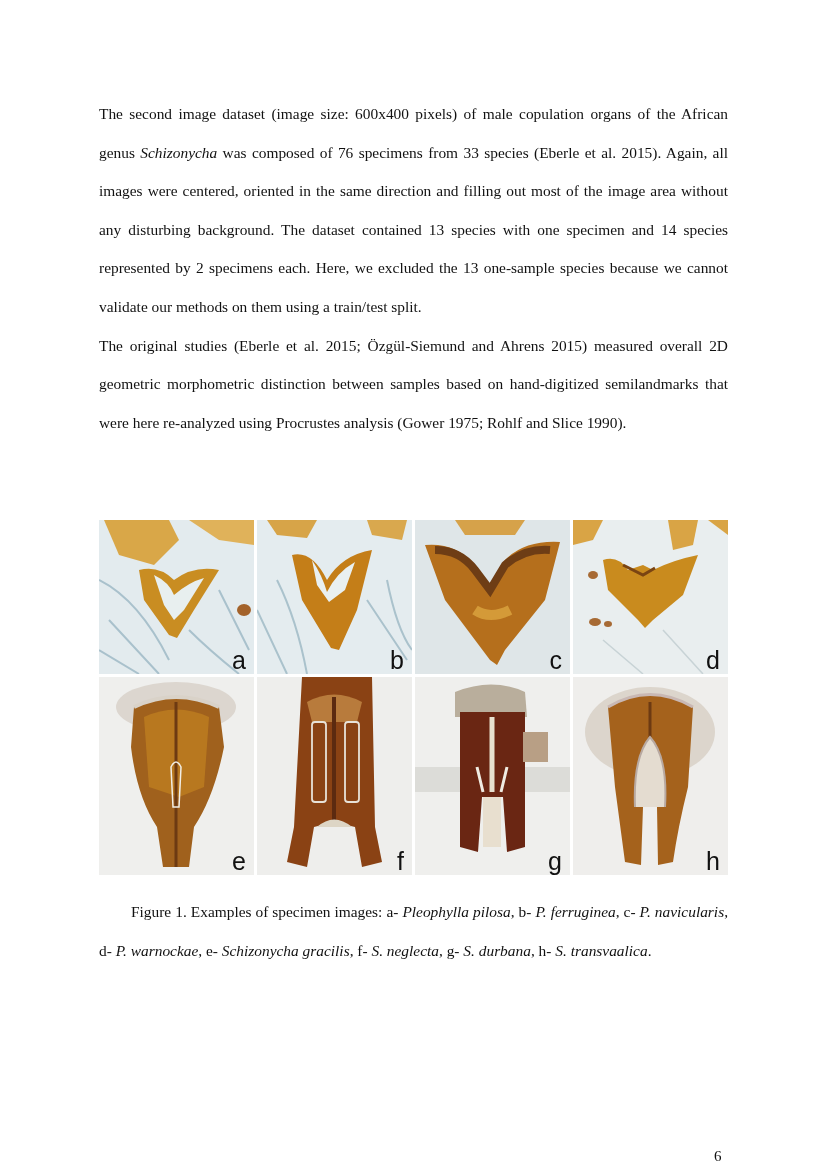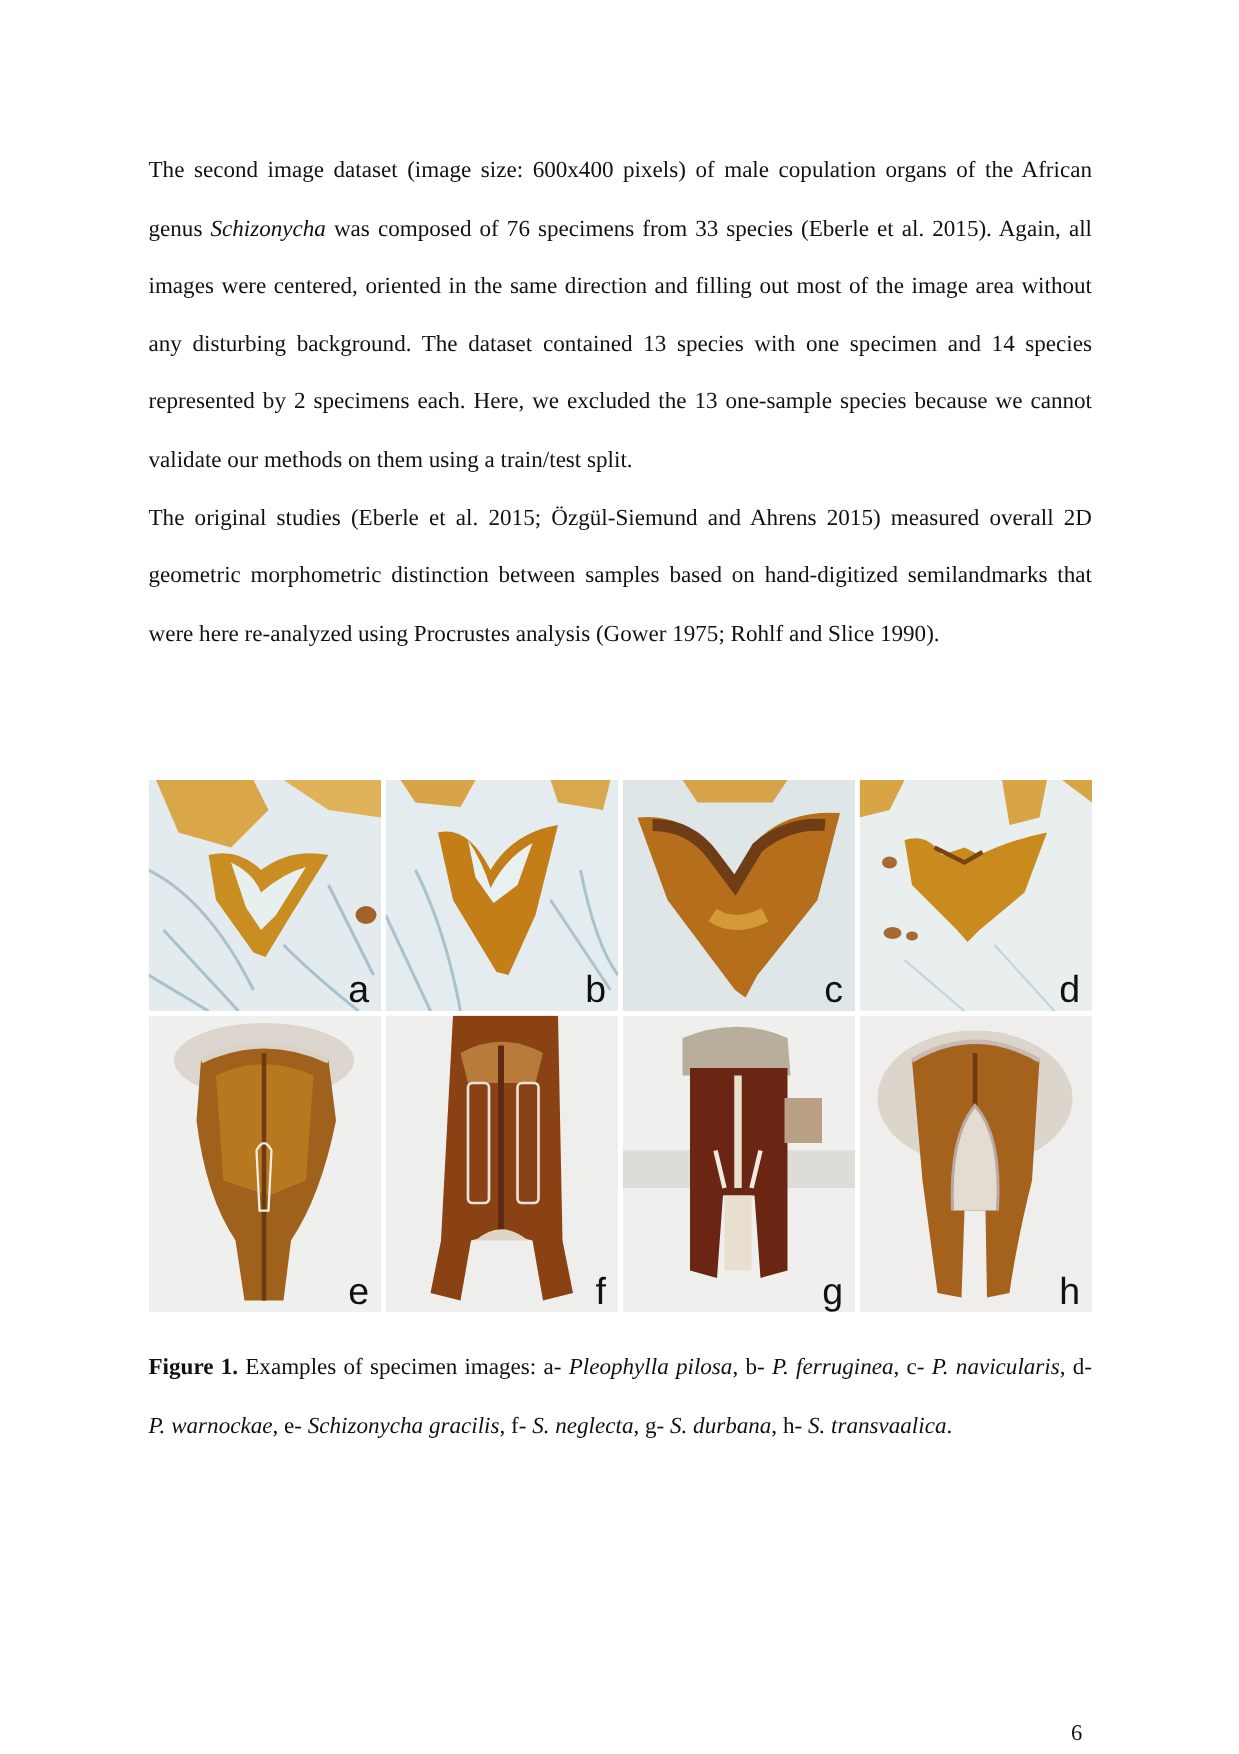--- a/index.html
+++ b/index.html
@@ -9,21 +9,21 @@
                font-size:15.4px; line-height:38.6px; text-align:justify; }
   .body-text p { margin:0; }
   .figure { position:absolute; left:99px; top:520px; width:629px; height:355px; }
   .panel { position:absolute; overflow:hidden; }
   .panel svg { position:absolute; left:0; top:0; width:100%; height:100%; }
   .panel-label { position:absolute; right:8px; bottom:0px;
                  font-family:"Liberation Sans", "DejaVu Sans", sans-serif;
                  font-size:25px; line-height:28px; color:#111; }
   .caption { position:absolute; left:99px; top:893px; width:629px;
              font-size:15.4px; line-height:38.6px; text-align:justify; text-align-last:left; }
-  .caption b { font-weight:bold; }
+  .caption b { font-weight:normal;margin-left:32px; }
   .page-number { position:absolute; left:714px; top:1148px; font-size:15px; }
   i { }
 </style>
 </head>
 <body>
 
 <div class="body-text">
   <p><span>The second image dataset (image size: 600x400 pixels) of male copulation organs of the African genus </span><i>Schizonycha</i><span> was composed of 76 specimens from 33 species (Eberle et al. 2015). Again, all images were centered, oriented in the same direction and filling out most of the image area without any disturbing background. The dataset contained 13 species with one specimen and 14 species represented by 2 specimens each. Here, we excluded the 13 one-sample species because we cannot validate our methods on them using a train/test split.</span></p>
   <p><span>The original studies (Eberle et al. 2015; Özgül-Siemund and Ahrens 2015) measured overall 2D geometric morphometric distinction between samples based on hand-digitized semilandmarks that were here re-analyzed using Procrustes analysis (Gower 1975; Rohlf and Slice 1990).</span></p>
 </div>

